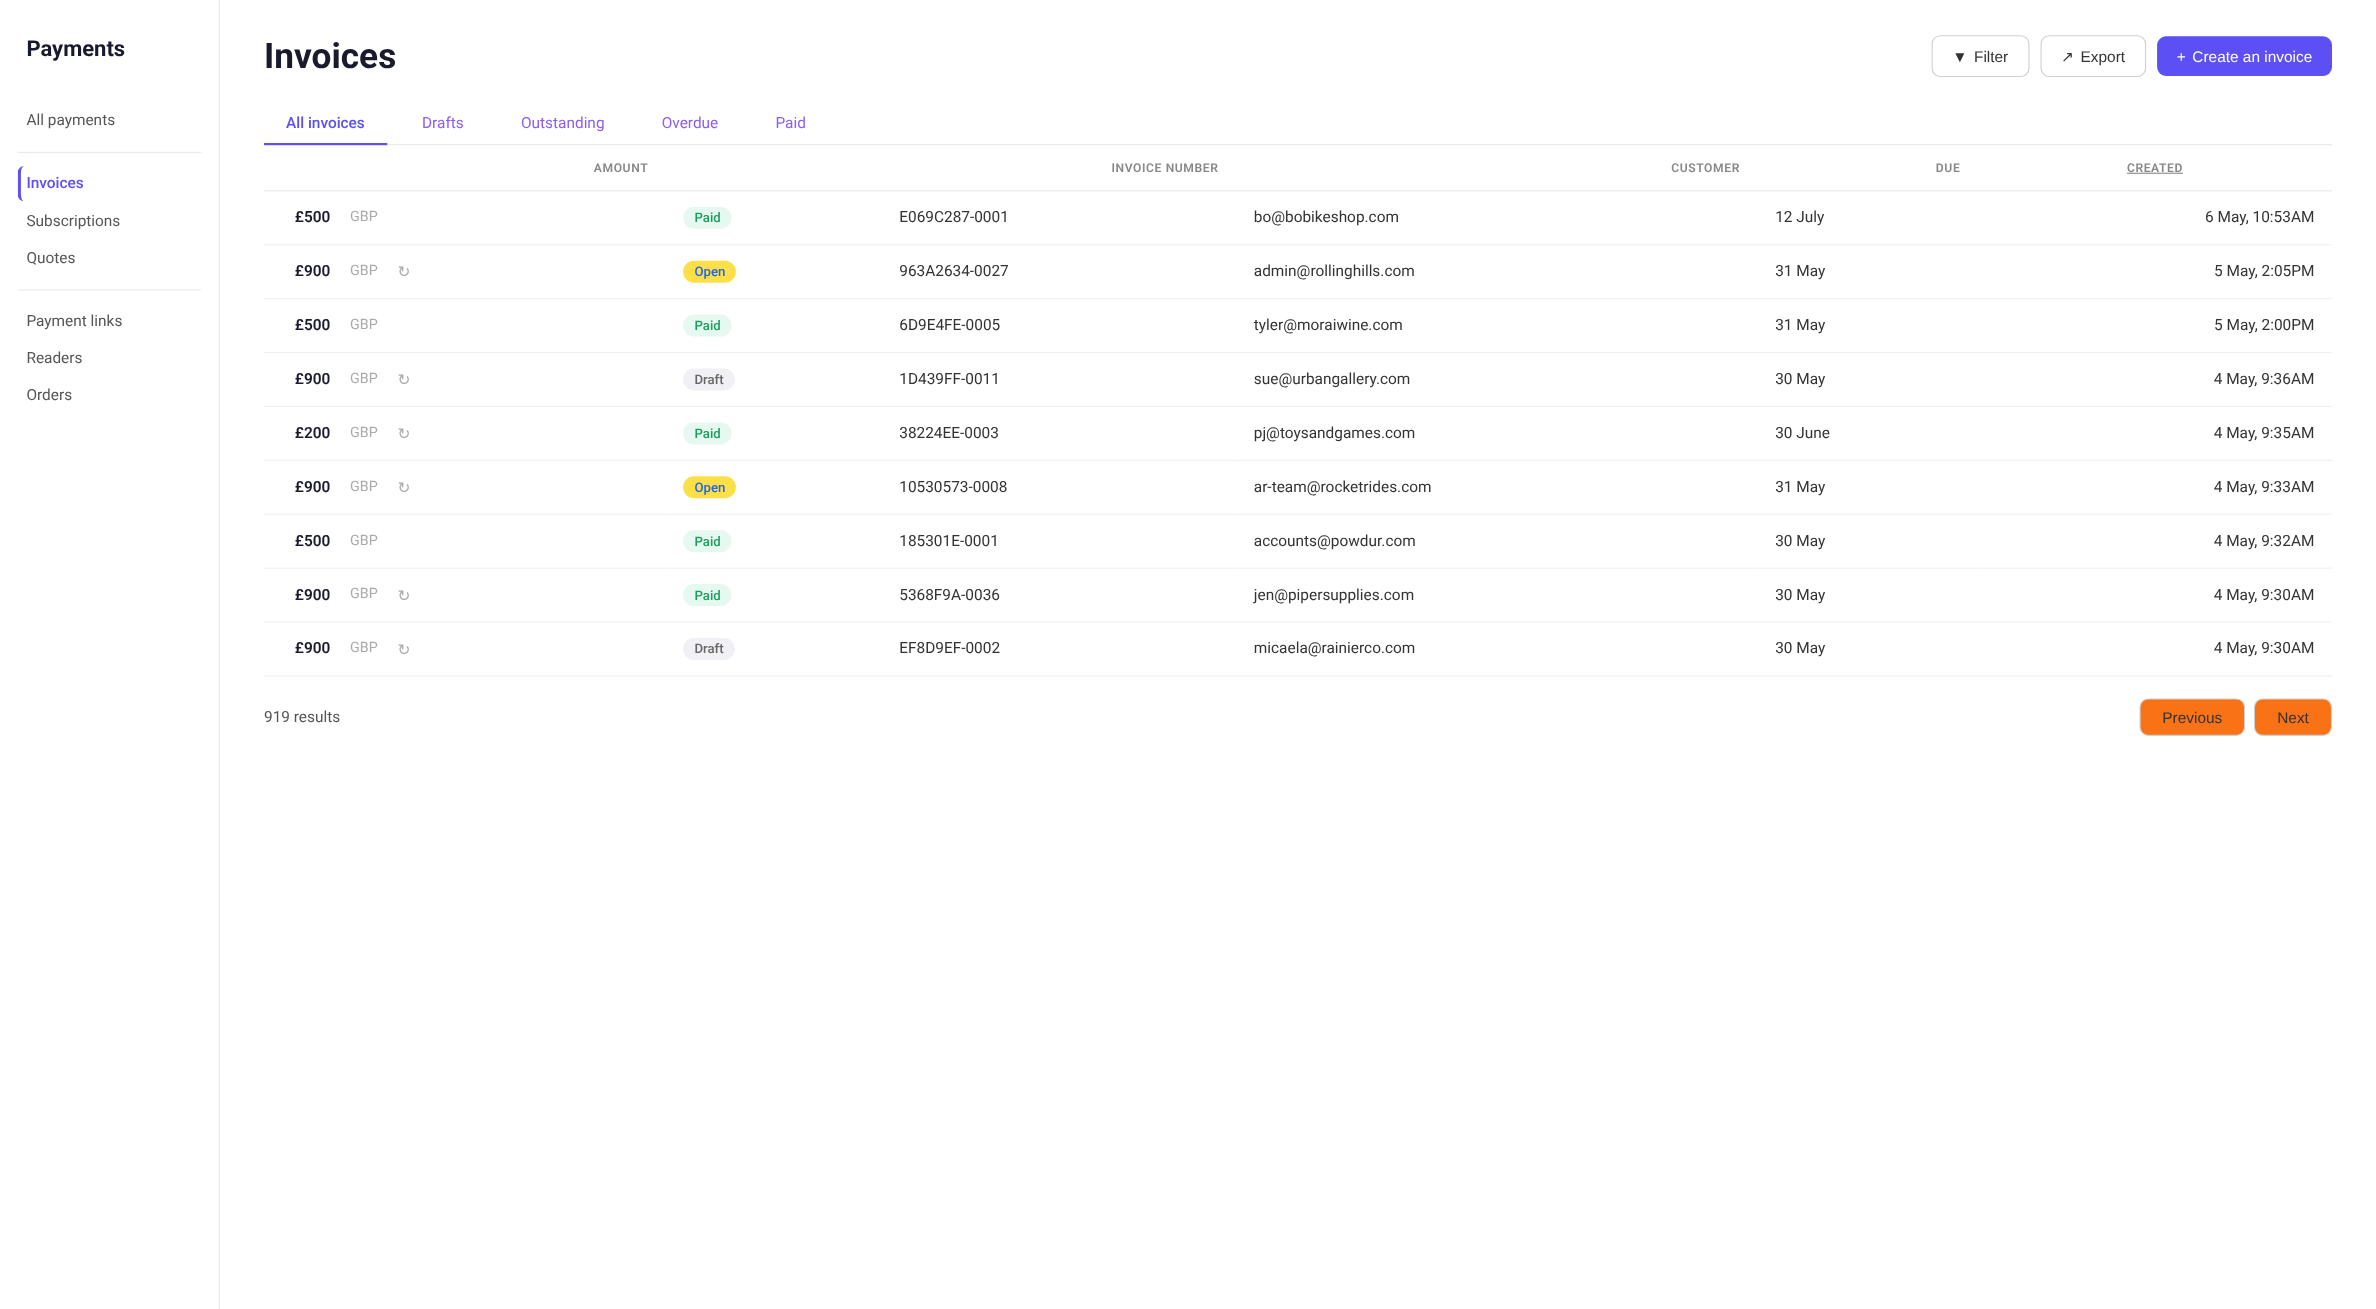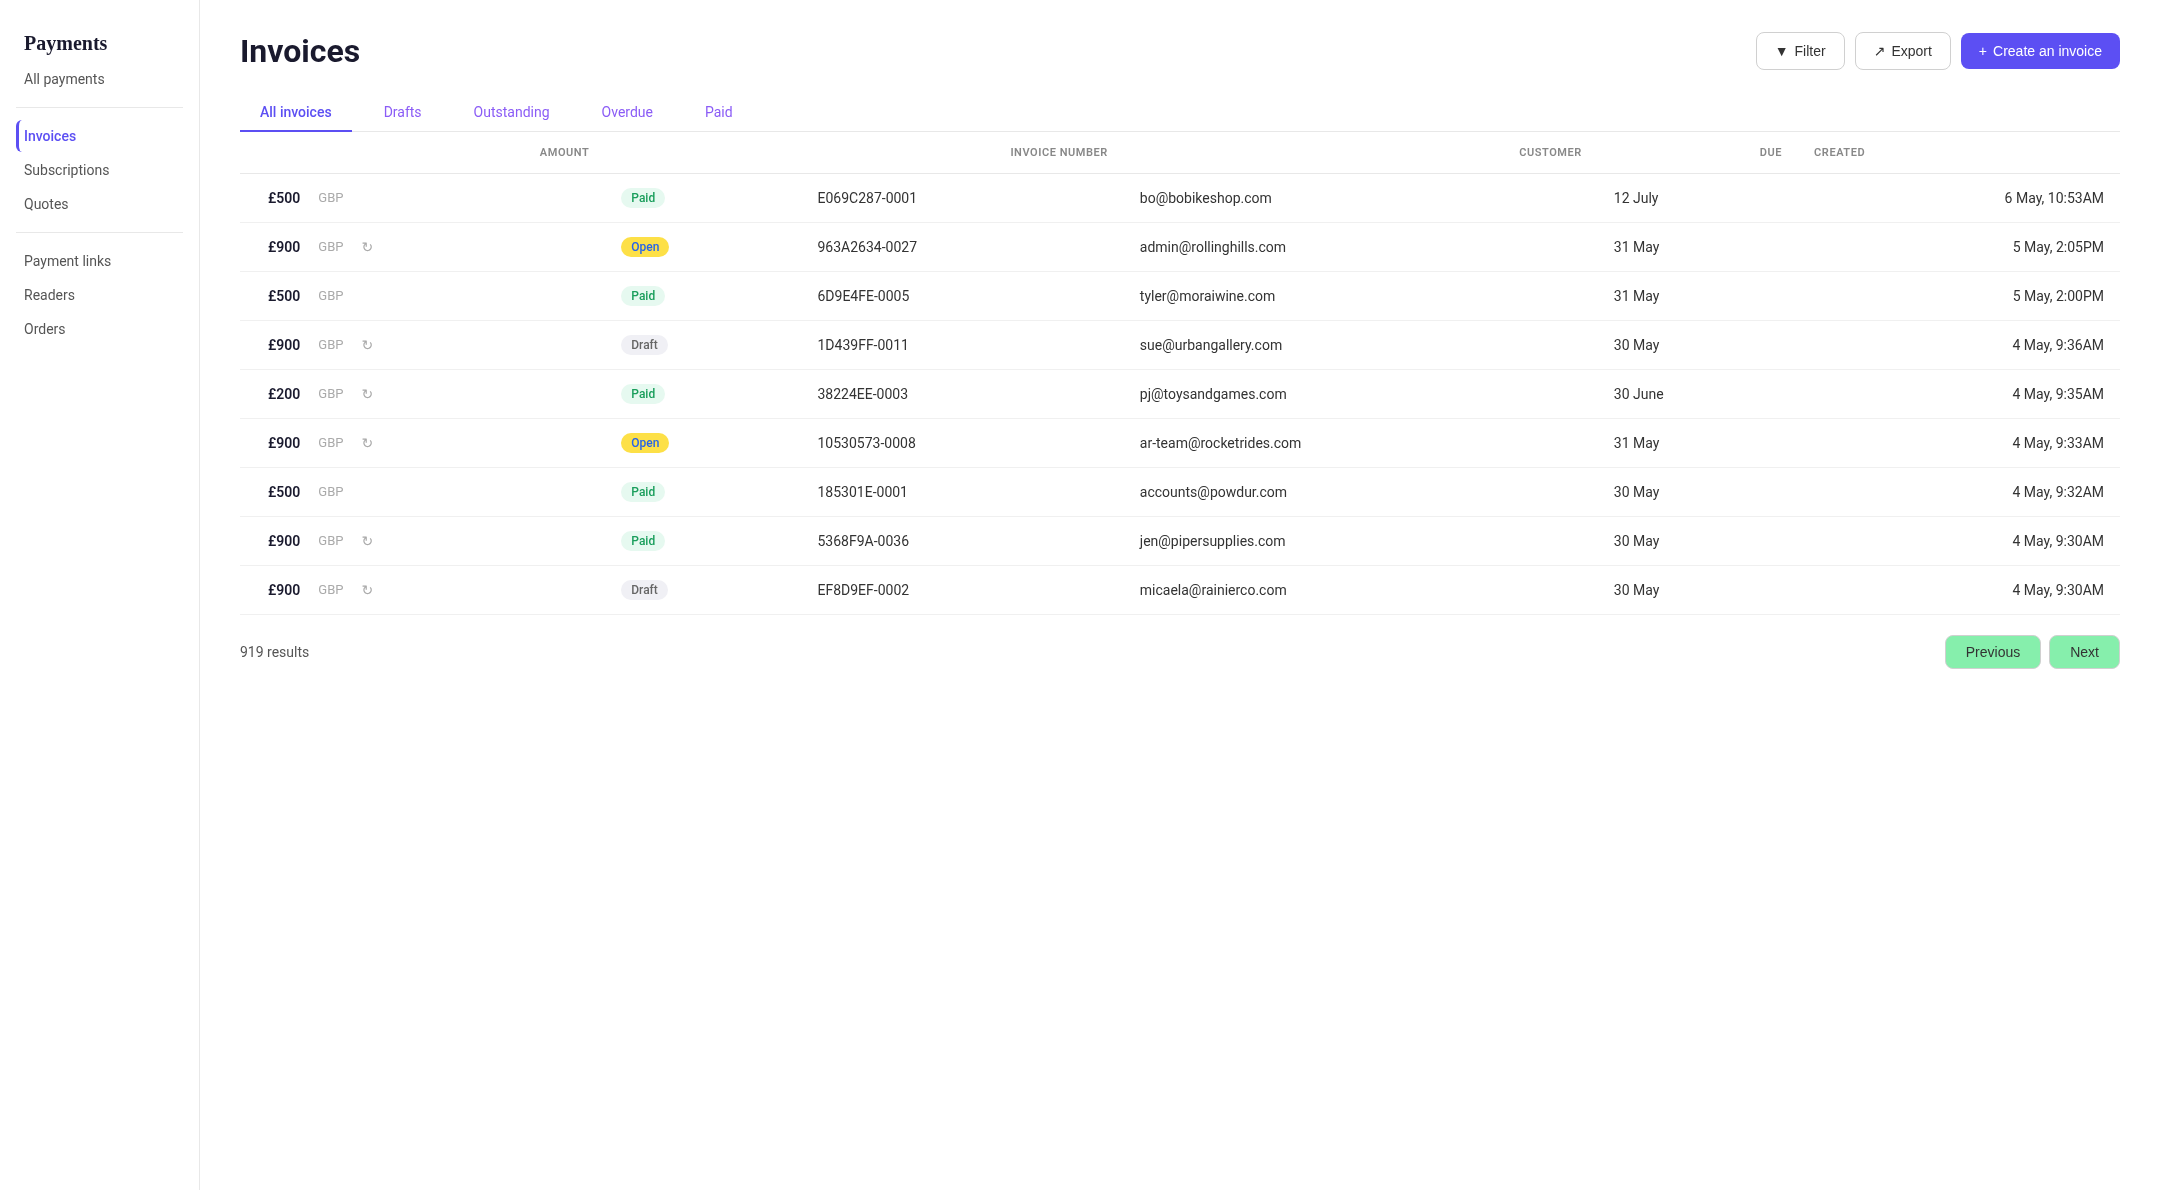--- a/index.html
+++ b/index.html
@@ -16,23 +16,22 @@
     .sidebar {
       width: 200px;
       padding: 32px 16px;
       border-right: 1px solid #e8e8e8;
       flex-shrink: 0;
     }
     .sidebar-title {
       font-size: 20px;
       font-weight: 700;
       color: #1a1a2e;
-      margin-bottom: 8px;
+      margin-bottom: 38px;
       padding-left: 8px;
-      font-family: Liberation Serif, serif;
     }
     .sidebar-item {
       padding: 8px 8px;
       cursor: pointer;
       border-radius: 6px;
       color: #555;
       font-size: 14px;
       margin-bottom: 2px;
     }
     .sidebar-item.active {
@@ -184,21 +183,21 @@
       color: #555;
     }
     .pagination {
       display: flex;
       gap: 8px;
     }
     .btn-page {
       padding: 8px 20px;
       border: 1px solid #d0d0d0;
       border-radius: 8px;
-      background: #86efac;
+      background: #f97316;
       color: #333;
       cursor: pointer;
       font-size: 14px;
     }
     .btn-page:disabled {
       color: #bbb;
       cursor: not-allowed;
     }
   </style>
 </head>
@@ -249,21 +248,21 @@
 
     <div class="table-container">
       <table>
         <thead>
           <tr>
             <th>AMOUNT</th>
             <th></th>
             <th>INVOICE NUMBER</th>
             <th>CUSTOMER</th>
             <th>DUE</th>
-            <th style="text-align:left;">CREATED</th>
+            <th style="text-align:center;text-decoration:underline;">CREATED</th>
           </tr>
         </thead>
         <tbody id="table-body">
         <tr>
       <td>
         <div class="amount-cell">
           <span class="amount-value">£500</span>
           <span class="currency">GBP</span>
 
         </div>

